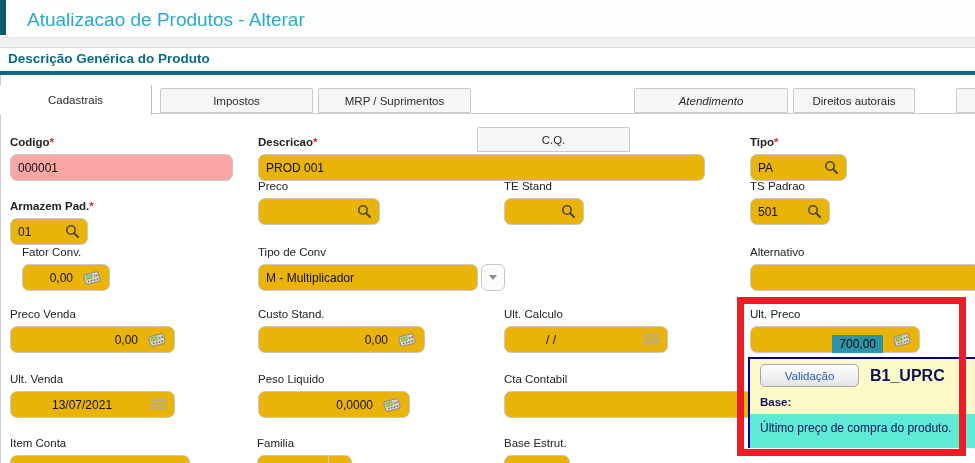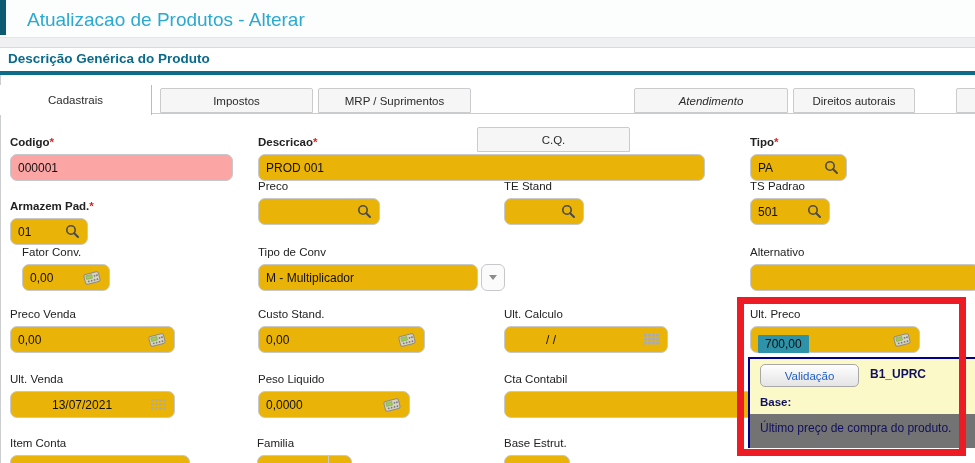--- a/index.html
+++ b/index.html
@@ -29,39 +29,39 @@
   
   .fld{position:absolute;}
   .lbl{display:block;height:14px;line-height:14px;font-size:11.5px;color:#222;
        margin-bottom:5px;white-space:nowrap;}
   .lbl.b{font-weight:bold;margin-top:20px;}
   .req{color:#e02020;font-weight:bold;}
   .box{height:27px;border:1px solid #c6c8cb;border-radius:7px;background:#eab308;
        display:flex;align-items:center;padding:0 7px;box-sizing:border-box;}
   .box.dis{background:#fca5a5;}
   .val{flex:1;font-size:12px;color:#111;white-space:nowrap;overflow:hidden;}
-  .val.r{padding-right:5px;}
+  .val.r{text-align:right;padding-right:5px;}
   .val.pad40{padding-left:34px;}
   .ico{flex:none;display:flex;align-items:center;margin-left:4px;cursor:pointer;}
   .ddbtn{height:27px;width:24px;border:1px solid #c6c8cb;border-radius:6px;background:#fbfbfb;
          display:flex;align-items:center;justify-content:center;}
   .tri{width:0;height:0;border-left:4px solid transparent;border-right:4px solid transparent;
        border-top:5px solid #8a8c8e;}
   .sel{display:inline-block;background:#2e93a8;color:#0b0b0b;padding:2px 7px;border-radius:1px;margin-top:8px;}
   .divider-r{border-left:1px solid #c9cbcd;height:27px;width:22px;flex:none;}
 
   
   .tooltip{left:748px;top:357px;width:227px;height:91px;z-index:5;
-           border-left:2px solid #00008b;border-top:2px solid #00008b;background:#737373;}
+           border-left:2px solid #00008b;border-top:2px solid #00008b;background:#5eead4;}
   .tt-yellow{position:absolute;left:0;top:0;width:100%;height:55px;background:#fcf9c9;}
   .tt-btn{position:absolute;left:10px;top:5px;width:97px;height:21px;border:1px solid #a8a8a8;
           border-radius:5px;background:linear-gradient(#fefefe,#e4e4e4);
           font-size:11.5px;color:#2060c8;display:flex;align-items:center;justify-content:center;
           cursor:pointer;}
-  .tt-code{position:absolute;left:120px;top:8px;font-size:12px;font-weight:bold;color:#101060;}
+  .tt-code{position:absolute;left:120px;top:8px;font-size:16px;font-weight:bold;color:#101060;}
   .tt-ajuda{position:absolute;left:10px;top:37px;font-size:11.5px;font-weight:bold;color:#101060;}
   .tt-desc{position:absolute;left:10px;top:62px;font-size:12px;color:#101060;white-space:nowrap;}
   .redrect{left:737px;top:297px;width:229px;height:159px;border:7px solid #ed1c24;z-index:10;
            pointer-events:none;}
 </style>
 </head>
 <body>
 
 <div class="abs band1"></div>
 <div class="abs band2"></div>

